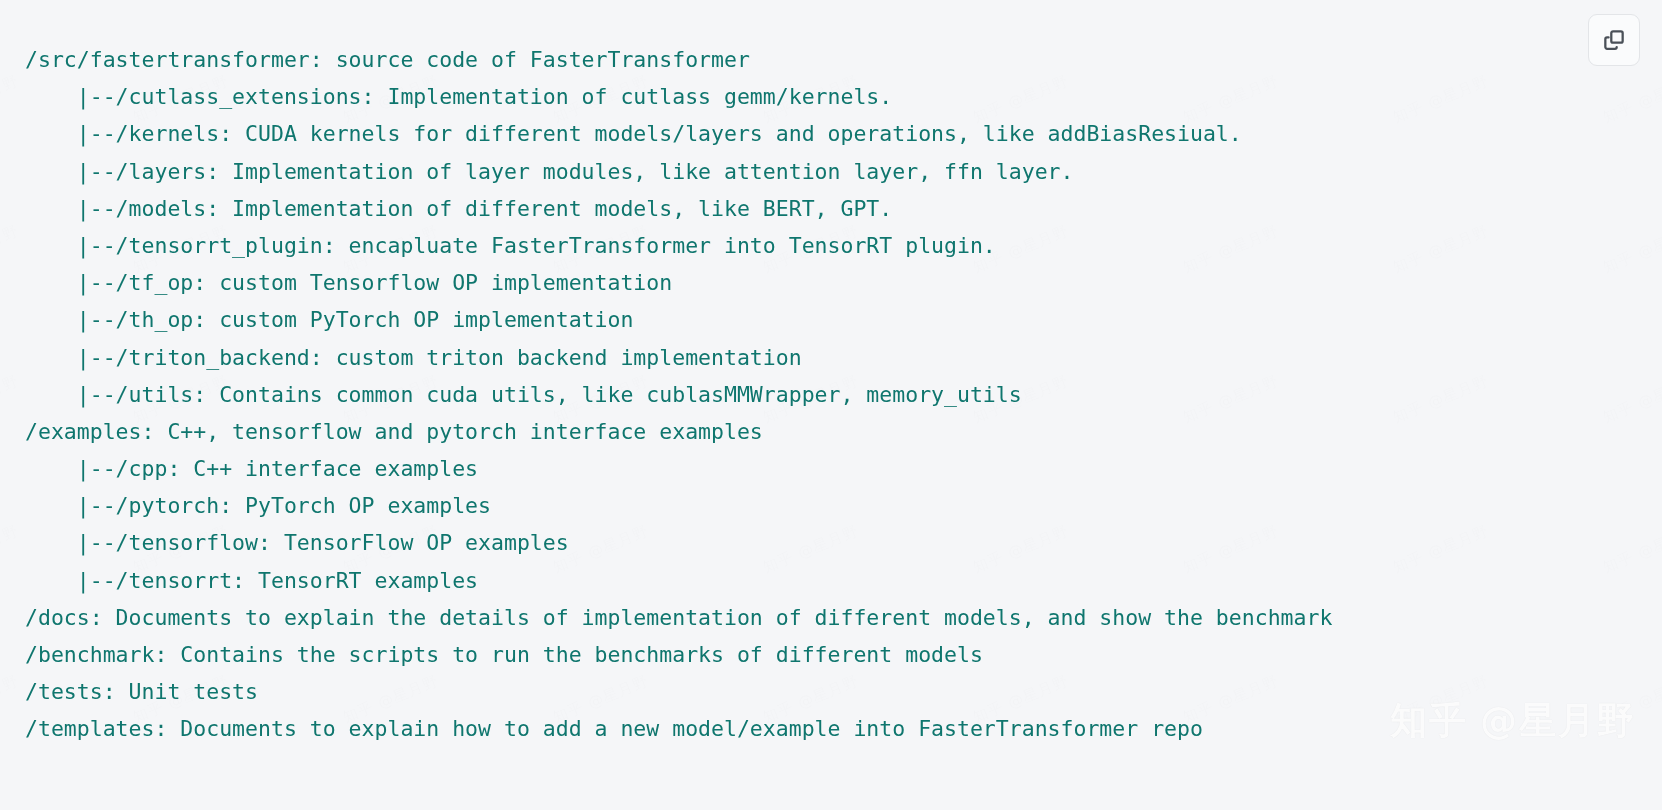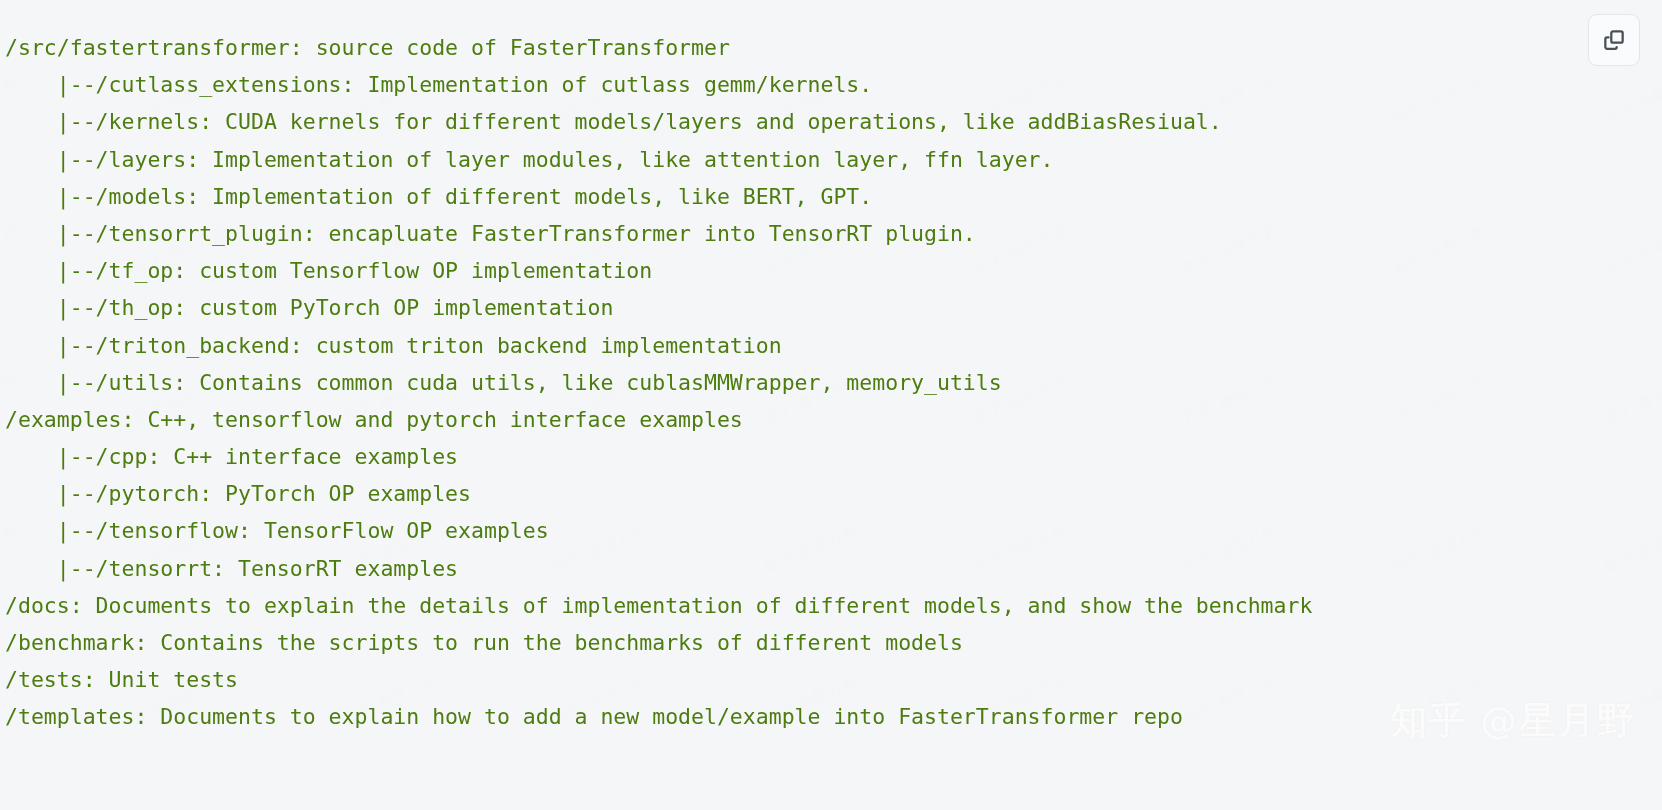--- a/index.html
+++ b/index.html
@@ -58,27 +58,27 @@
     cursor: pointer;
     box-sizing: border-box;
   }
   #copy-button svg {
     display: block;
   }
 
   #code-lines {
     position: relative;
     z-index: 2;
-    padding: 28px 0 0 0;
-    margin: 1px;
+    padding: 28px 0 0 8px;
+    margin: 13px;
     white-space: pre;
     font-family: "DejaVu Sans Mono", "Liberation Mono", monospace;
     font-size: 21.5px;
     line-height: 37.2px;
-    color: #4d7c0f;
+    color: #0f766e;
     letter-spacing: 0px;
   }
   .code-line {
     white-space: pre;
     display: block;
     height: 37.2px;
     padding-left: 4px;
   }
 
   

